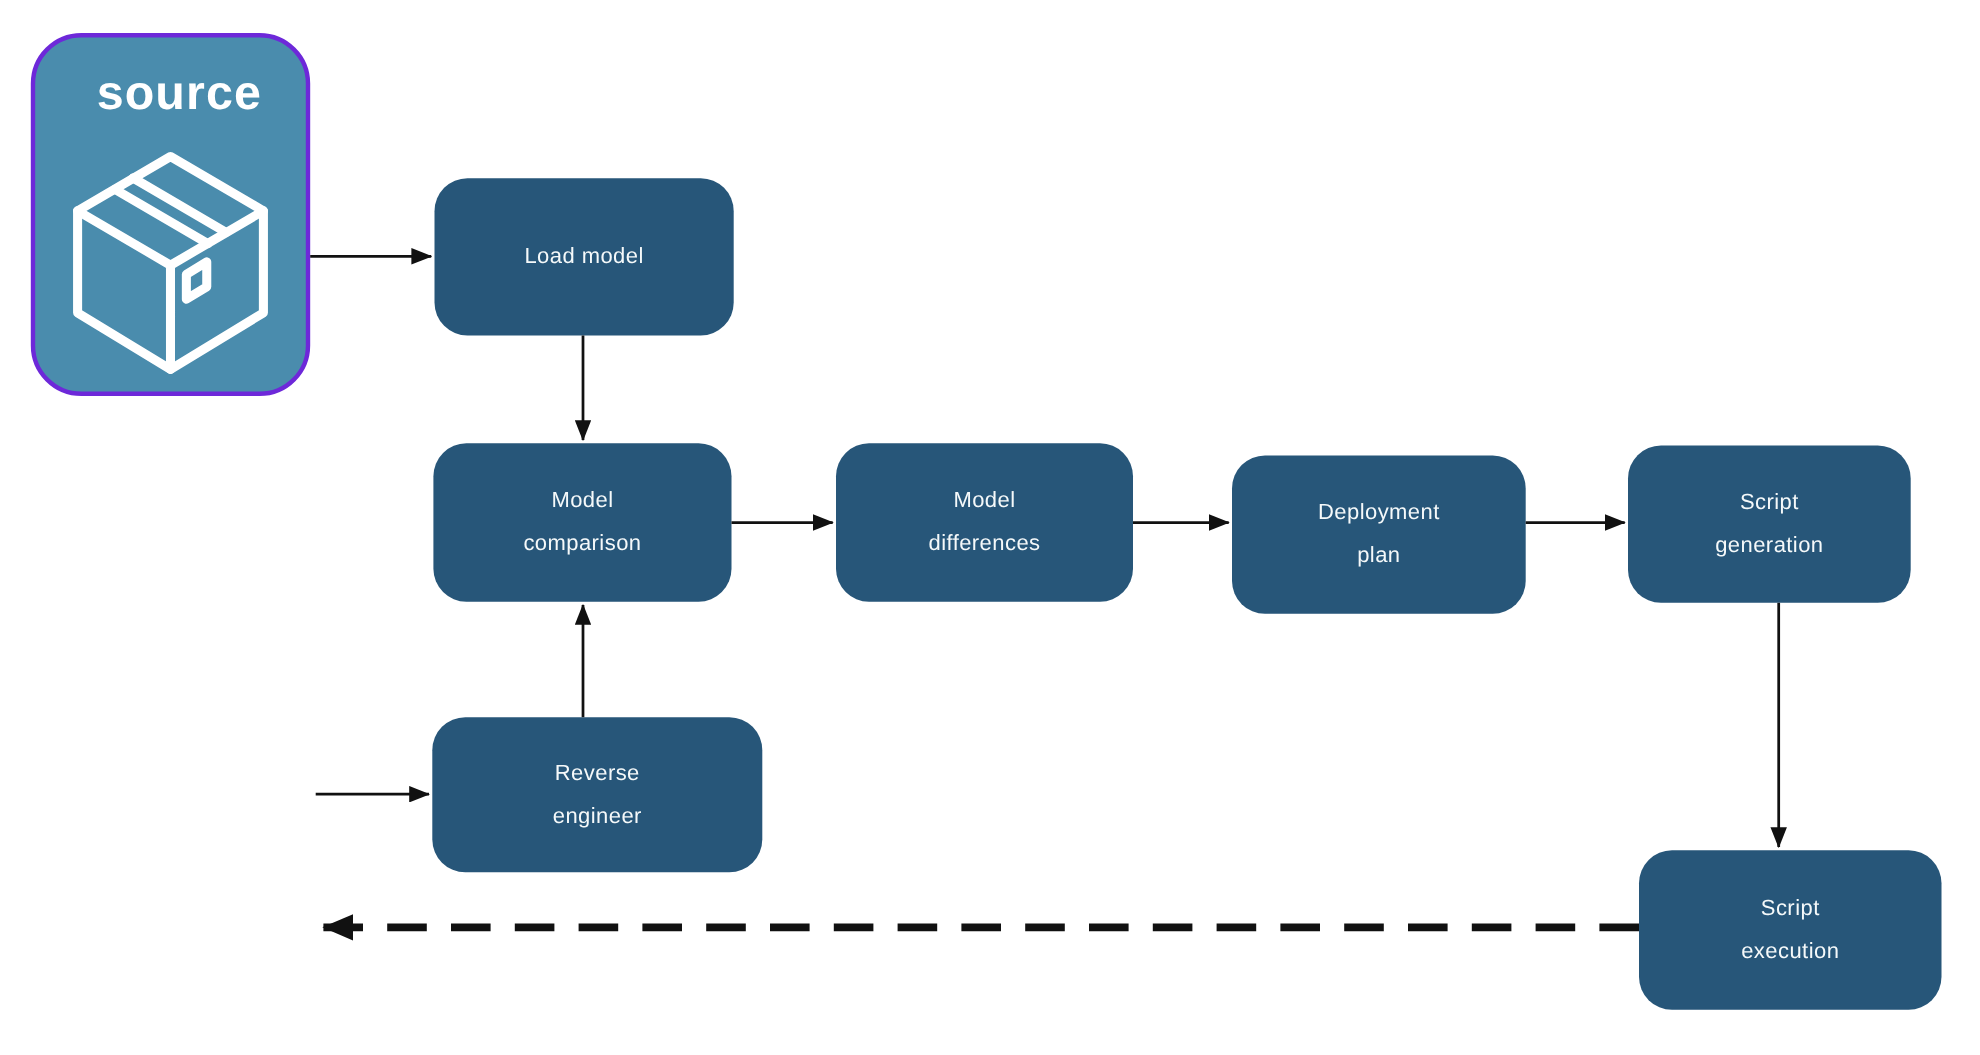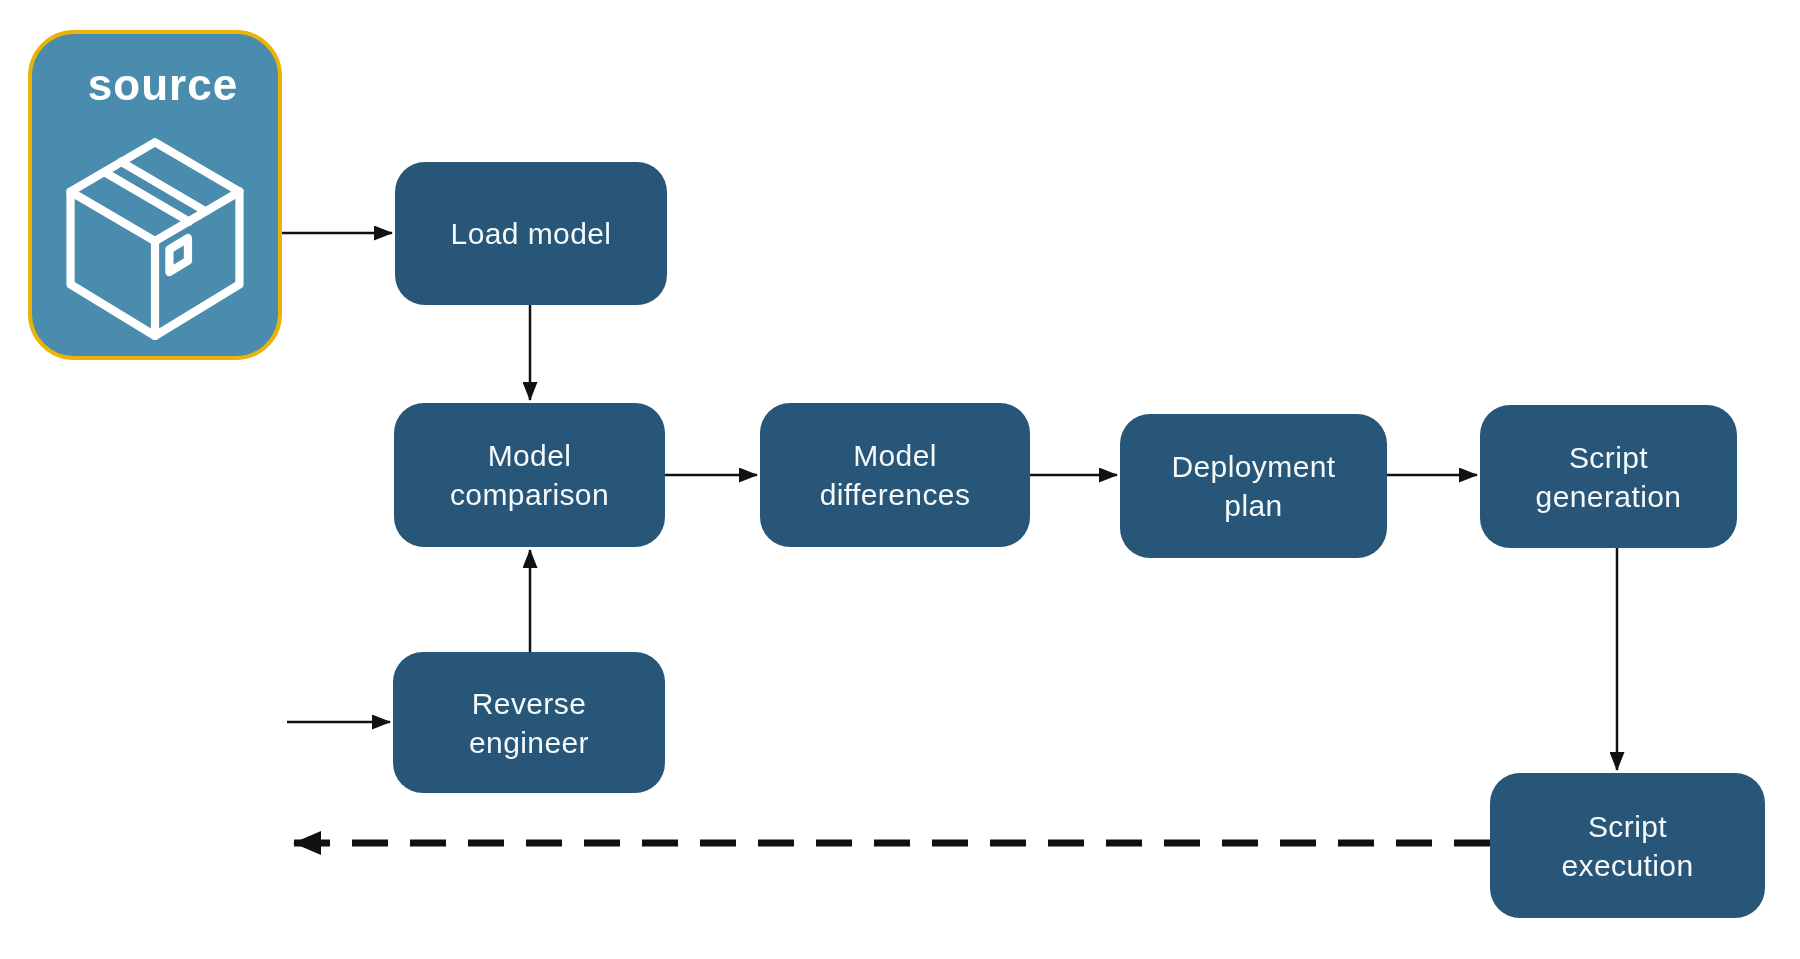--- a/index.html
+++ b/index.html
@@ -2,48 +2,48 @@
 <html><head>
 <meta charset="utf-8">
 <style>
   html,body{margin:0;padding:0;background:#ffffff;}
   .canvas{
     position:relative;width:1800px;height:959px;background:#ffffff;
     font-family:"Liberation Sans", sans-serif;overflow:hidden;
   }
   
   .entity{
-    position:absolute;background:#4a8cad;border:4px solid #eab308;
+    position:absolute;background:#4a8cad;border:4px solid #6d28d9;
     border-radius:46px;box-sizing:border-box;padding-left:16px;
   }
   .entity-label{
     display:block;text-align:center;color:#ffffff;font-weight:bold;
     font-size:44px;letter-spacing:1px;
   }
   .entity-source{left:28px;top:30px;width:254px;height:330px;}
   .entity-source .entity-label{margin-top:26px;}
   .entity-target{left:47px;top:605px;width:240px;height:323px;}
   .entity-target .entity-label{margin-top:22px;}
   .entity-icon{position:absolute;left:50%;transform:translateX(-50%);}
   .entity-source .entity-icon{top:100px;}
   .entity-target .entity-icon{top:96px;}
   
   .node{
     position:absolute;background:#275679;border-radius:30px;
     display:flex;align-items:center;justify-content:center;
-    color:#f5f9fa;font-size:30px;line-height:39px;text-align:center;
+    color:#f5f9fa;font-size:20px;line-height:39px;text-align:center;
     letter-spacing:0.4px;
   }
   .node-label{white-space:pre-line;}
   .node-load{left:395px;top:162px;width:272px;height:143px;}
   .node-comparison{left:394px;top:403px;width:271px;height:144px;}
   .node-differences{left:760px;top:403px;width:270px;height:144px;}
   .node-deployment{left:1120px;top:403px;width:267px;height:144px;margin-top:11px;}
   .node-generation{left:1480px;top:405px;width:257px;height:143px;}
-  .node-reverse{left:393px;top:652px;width:272px;height:141px;}
+  .node-reverse{left:393px;top:652px;width:300px;height:141px;}
   .node-execution{left:1490px;top:773px;width:275px;height:145px;}
   
   .arrow-layer{position:absolute;left:0;top:0;width:1800px;height:959px;pointer-events:none;}
   .arrow{stroke:#111111;stroke-width:2.5;fill:none;}
   .arrow-dashed{stroke:#111111;stroke-width:7;fill:none;stroke-dasharray:36 22;}
   .icon-stroke{stroke:#ffffff;fill:none;stroke-width:8;stroke-linejoin:round;stroke-linecap:round;}
 </style>
 </head>
 <body>
 

